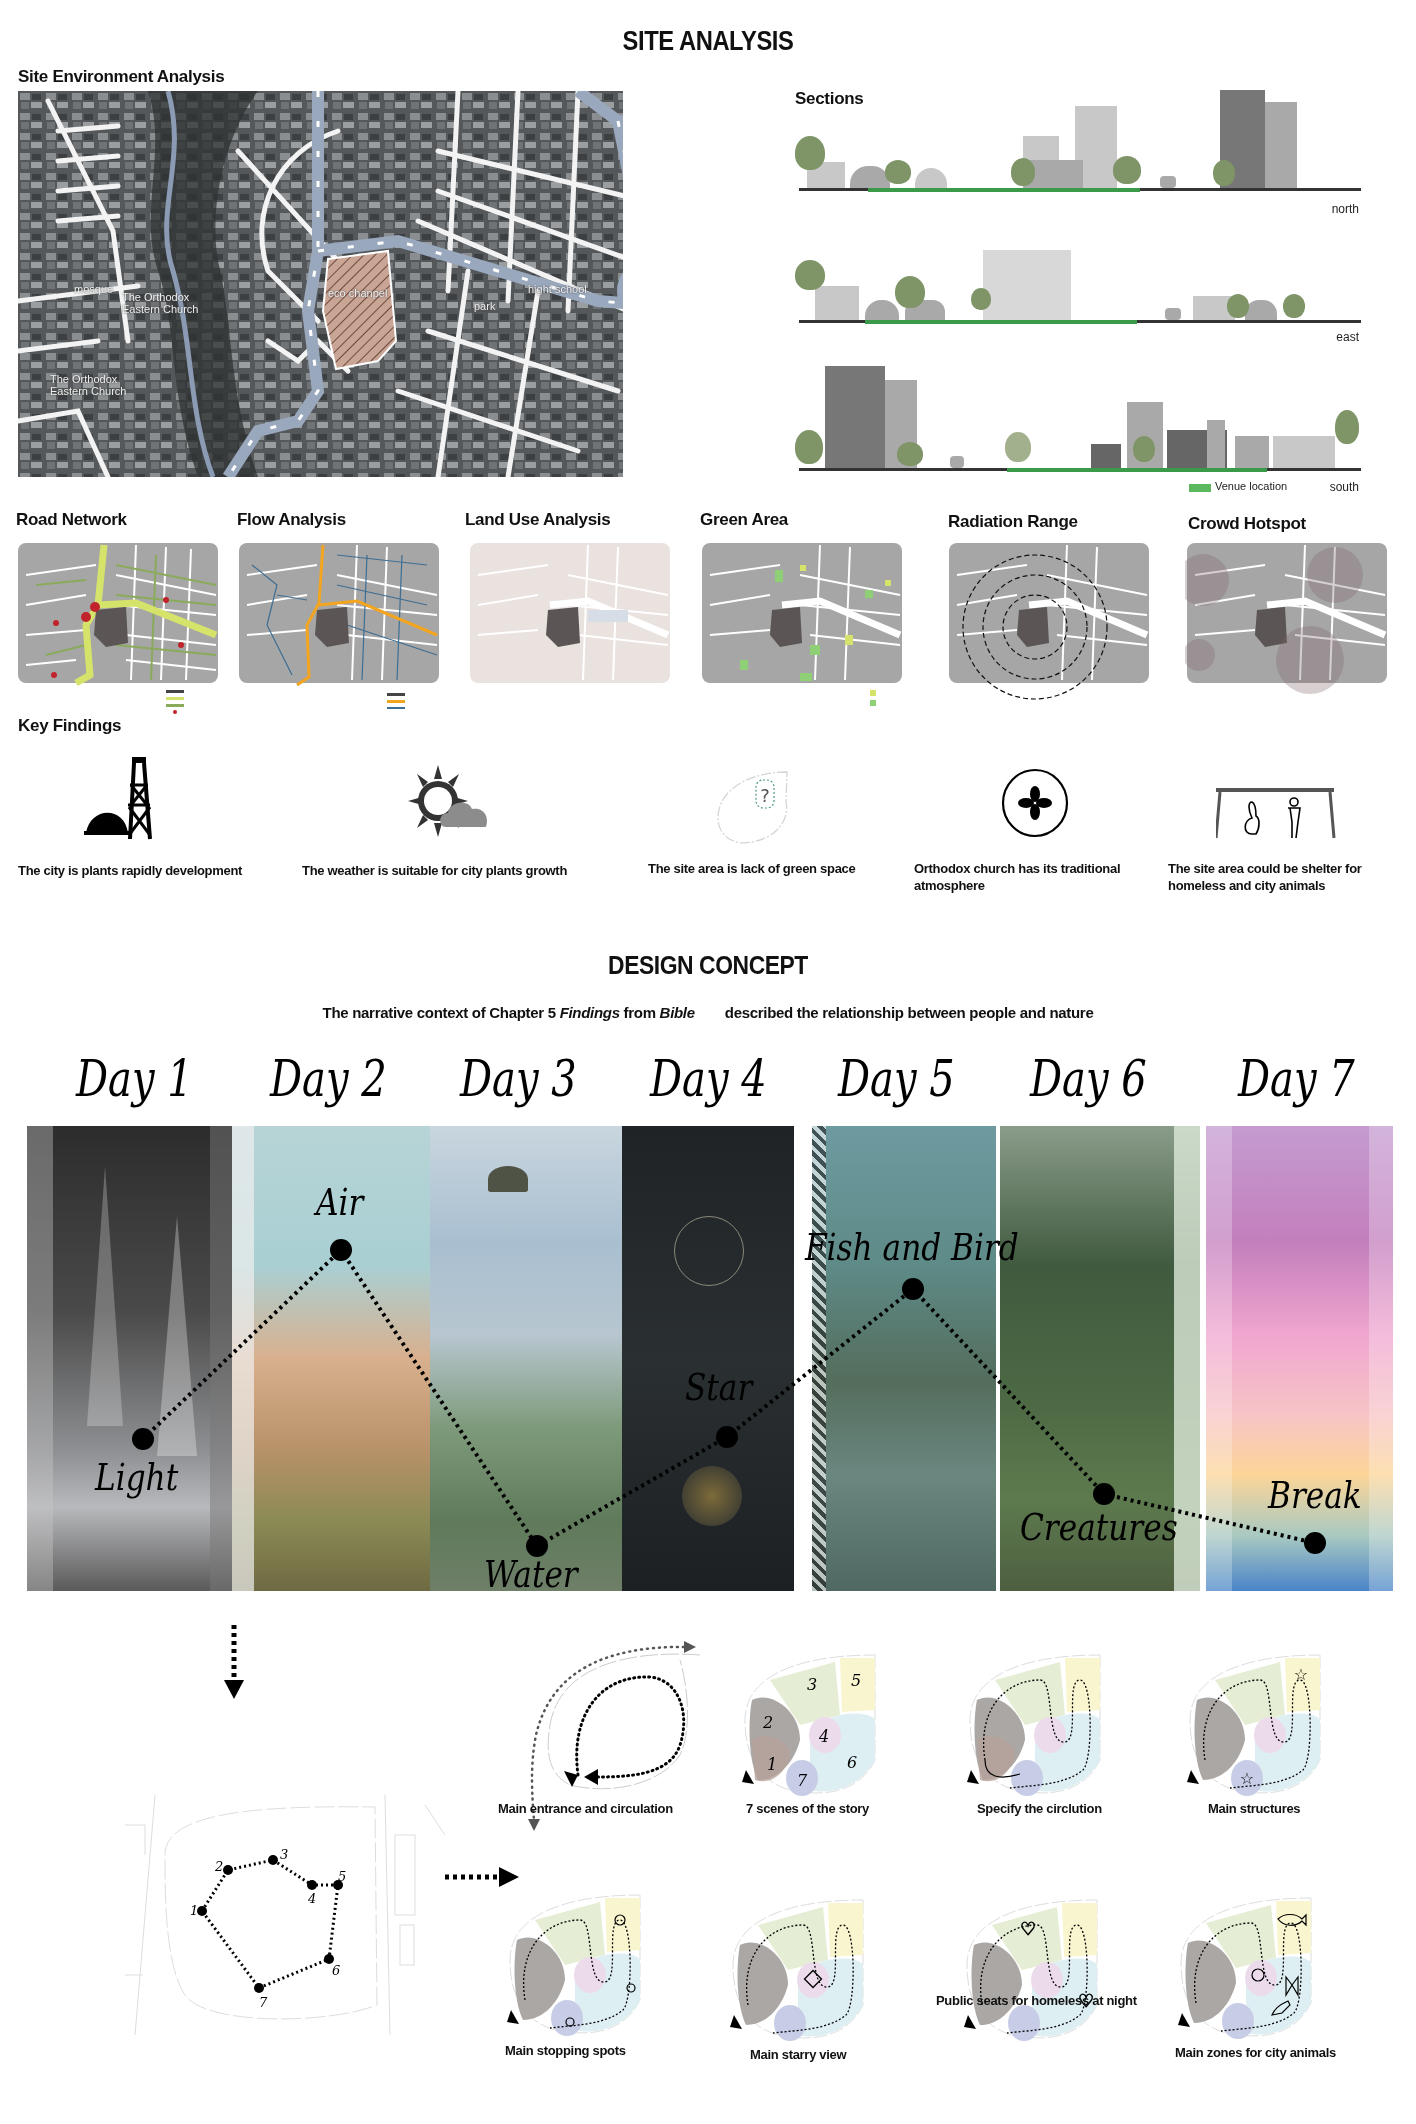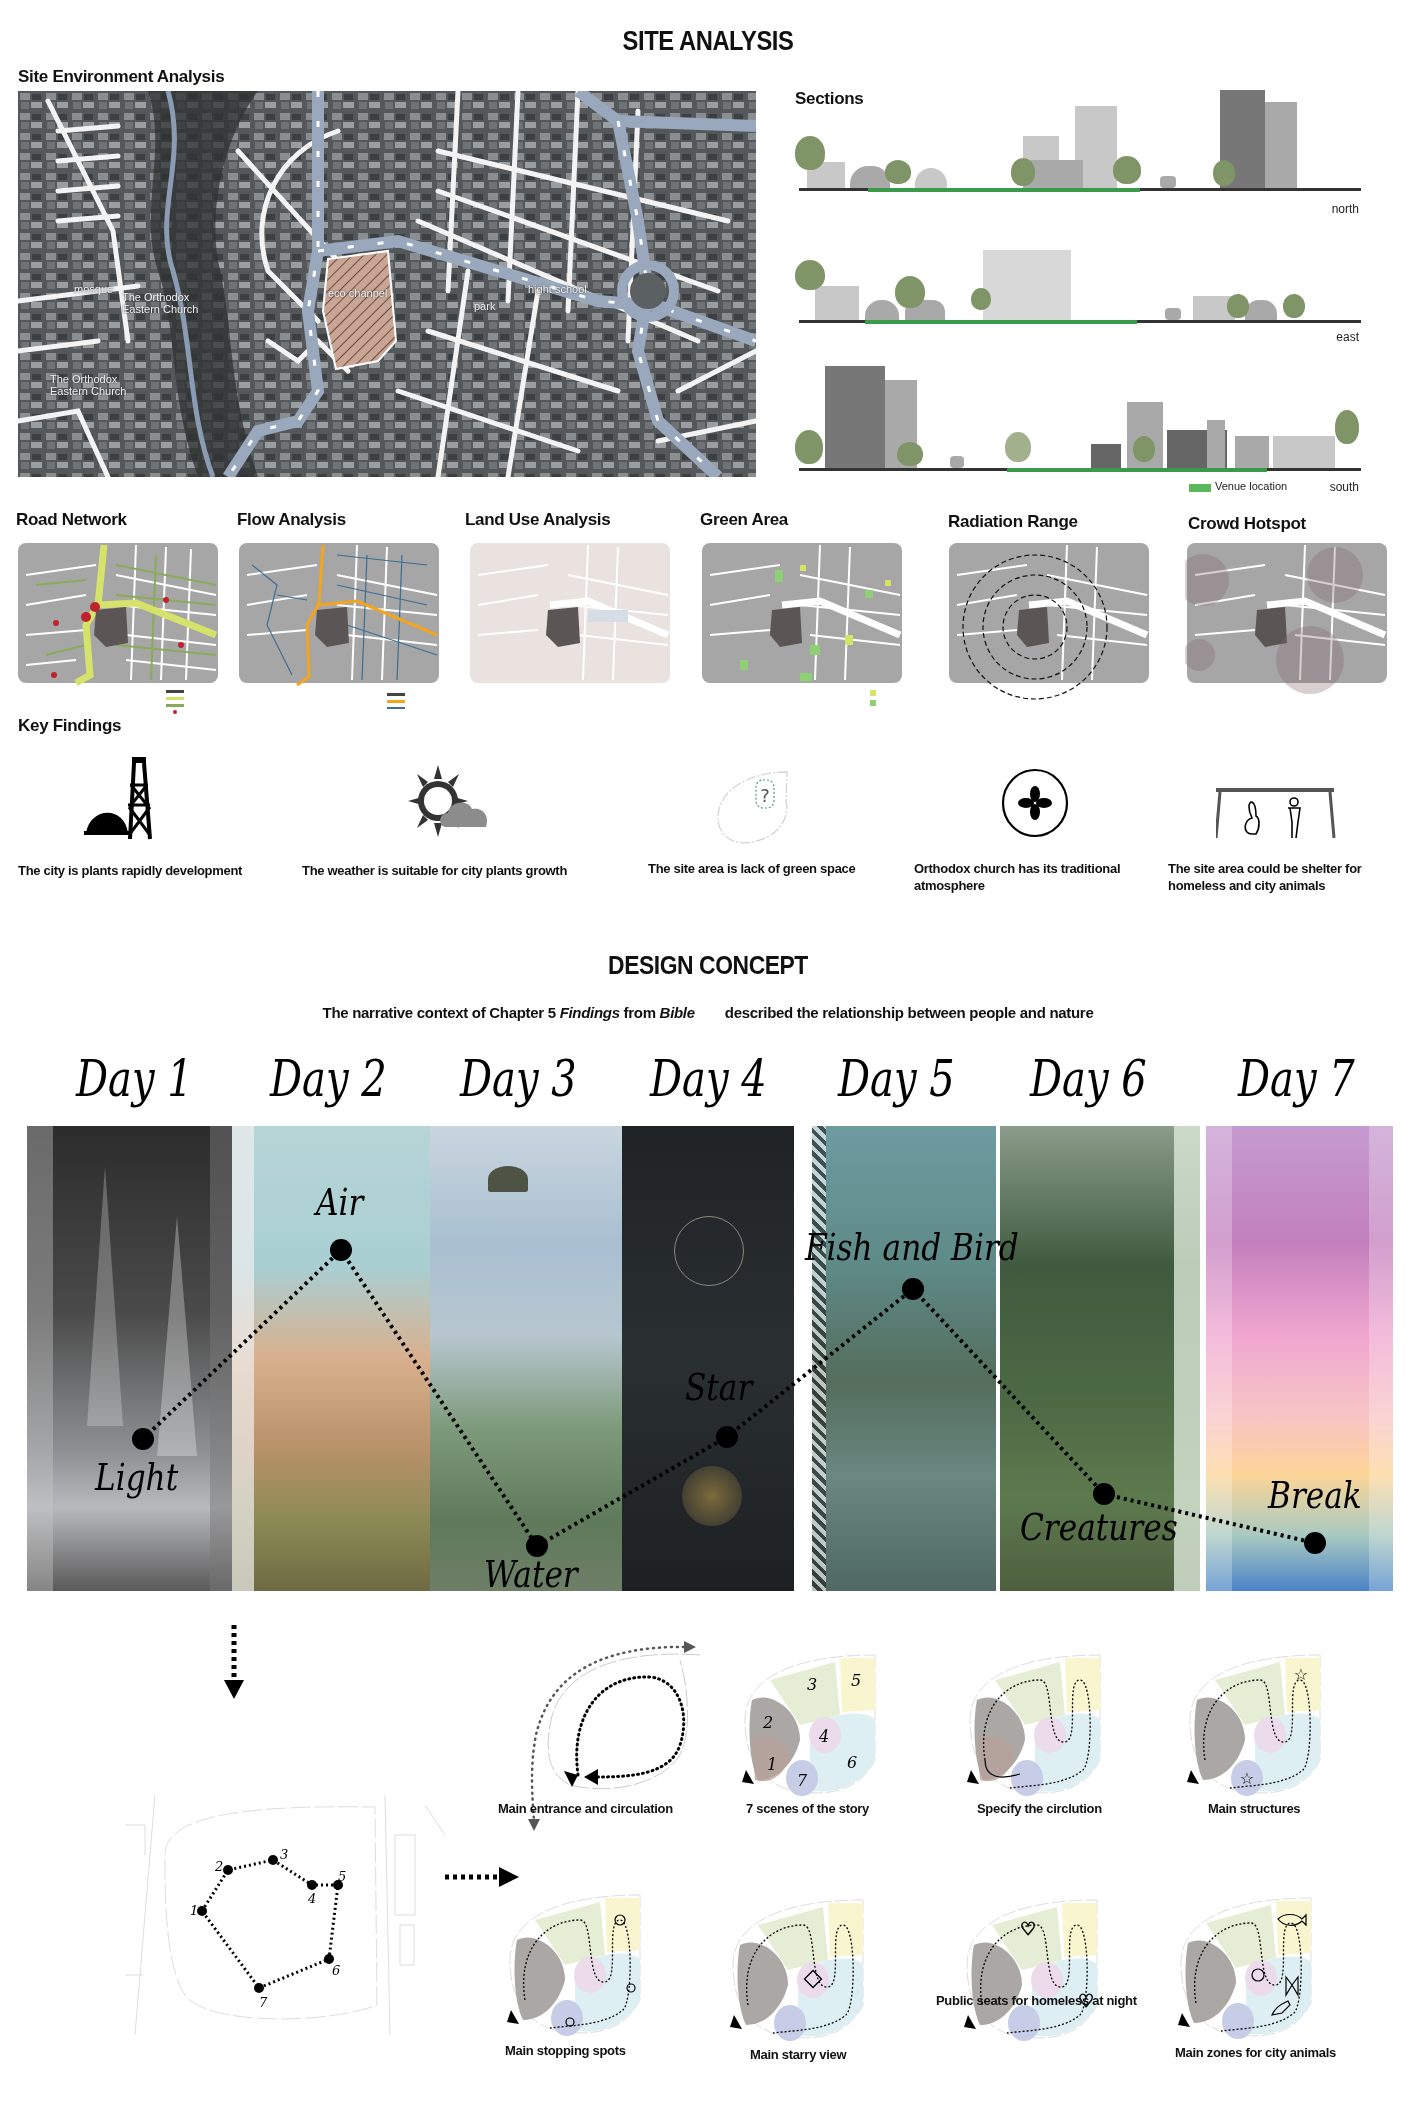--- a/index.html
+++ b/index.html
@@ -4,21 +4,21 @@
 <style>
 *{box-sizing:border-box;margin:0;padding:0}
 html,body{width:1416px;height:2124px;background:#fff;overflow:hidden}
 body{position:relative;font-family:"Liberation Sans",sans-serif;color:#111}
 .abs{position:absolute}
 .h1{font-family:"Liberation Sans",sans-serif;font-weight:700;font-size:27px;letter-spacing:-0.5px;transform:scaleX(0.88);transform-origin:center}
 .sub{font-weight:700;font-size:17px;letter-spacing:-0.3px}
 .cap{font-weight:700;font-size:13px;line-height:17px;letter-spacing:-0.3px}
 .script{font-family:"DejaVu Serif",serif;font-style:italic;font-weight:400;color:#000}
 
-#site-map{left:18px;top:91px;width:738px;height:386px;background:#4c1d95;overflow:hidden}
+#site-map{left:18px;top:91px;width:605px;height:386px;background:#4c1d95;overflow:hidden}
 #site-map svg{position:absolute;left:0;top:0}
 .map-label{position:absolute;color:#eee;font-size:11px;text-shadow:0 0 2px #333}
 
 .sec-ground{position:absolute;height:3px;background:#333}
 .sec-green{position:absolute;height:4px;background:#3a9a4a}
 .bld{position:absolute;background:#8a8a8a}
 .bld.l{background:#c8c8c8}
 .bld.m{background:#a9a9a9}
 .tree{position:absolute;border-radius:50% 50% 45% 45%;background:#7f9567}
 .dir{position:absolute;font-size:12px;color:#222}

